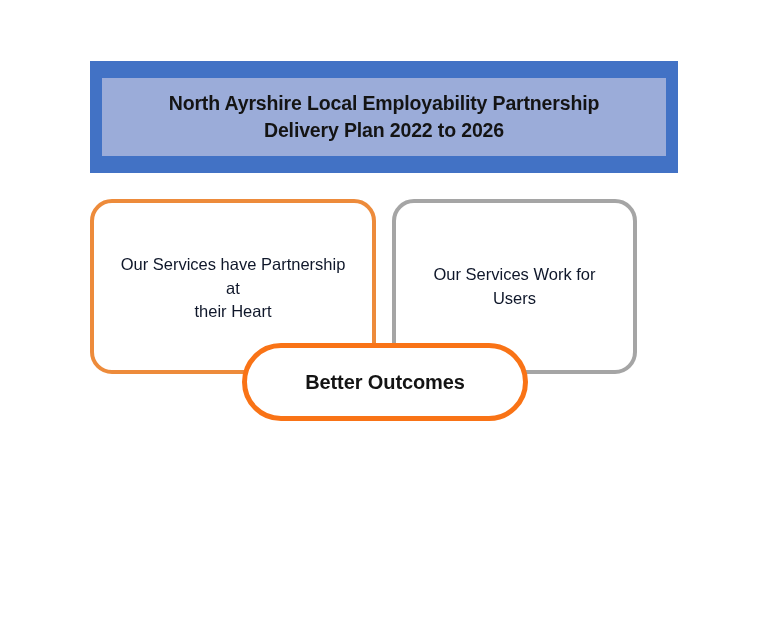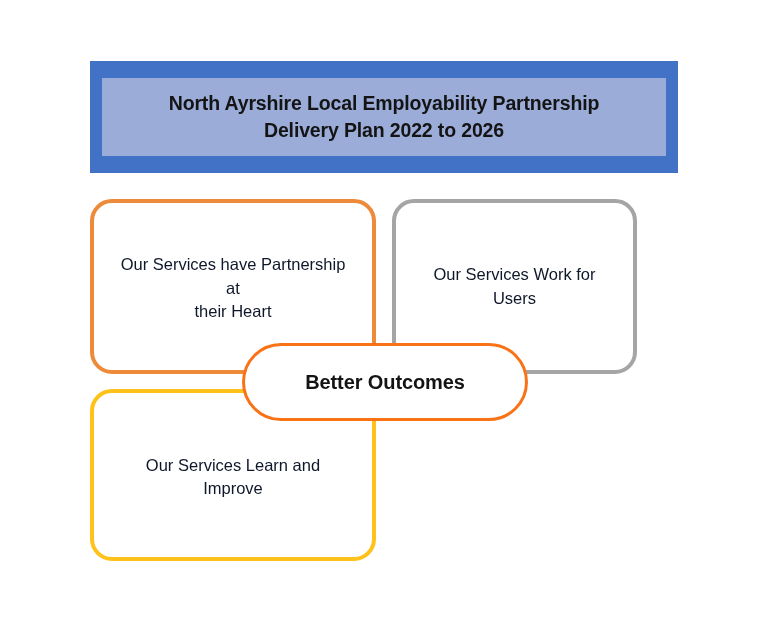--- a/index.html
+++ b/index.html
@@ -120,21 +120,21 @@
 
   
   .centre-pill {
     position: absolute;
     left: 242px;
     top: 343px;
     width: 286px;
     height: 78px;
     box-sizing: border-box;
     background: #ffffff;
-    border: 3px solid #f97316;
+    border: 5px solid #f97316;
     border-radius: 40px;
     display: flex;
     align-items: center;
     justify-content: center;
     z-index: 5;
   }
   .centre-pill-label {
     font-size: 20px;
     font-weight: bold;
     color: #141414;
@@ -156,22 +156,19 @@
 
   <div class="card card-partnership">
     <div class="card-label">Our Services have Partnership at
 their Heart</div>
   </div>
 
   <div class="card card-users">
     <div class="card-label">Our Services Work for Users</div>
   </div>
 
-  <div class="card card-learn">
-    <div class="card-label">Our Services Learn and Improve</div>
-  </div>
 
 
   <div class="centre-pill">
     <div class="centre-pill-label">Better Outcomes</div>
   </div>
 
 </div>
 
 </body></html>

